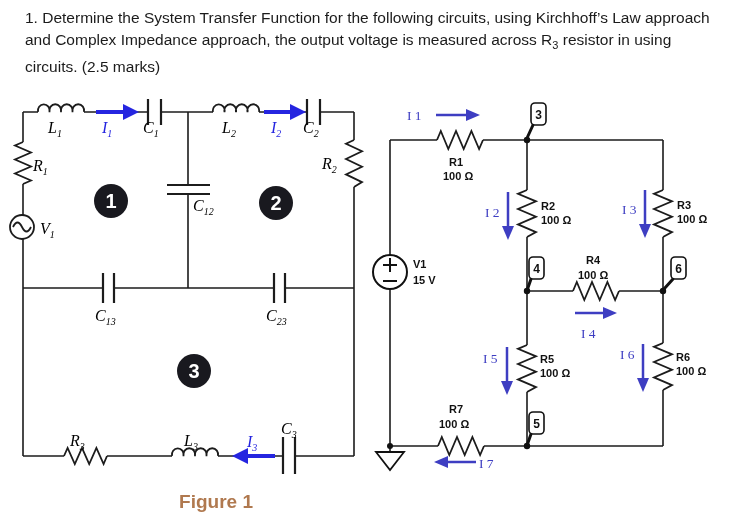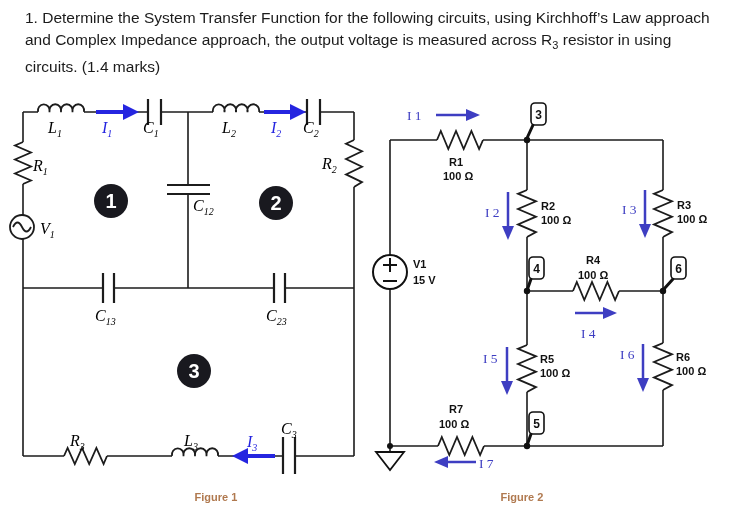--- a/index.html
+++ b/index.html
@@ -4,21 +4,21 @@
 <style>
   html,body{margin:0;padding:0;background:#fff;}
   .page{position:relative;width:751px;height:520px;background:#ffffff;overflow:hidden;
         font-family:"Liberation Sans",sans-serif;}
   .header{position:absolute;left:25px;top:7px;width:712px;font-size:15.5px;line-height:22px;
           color:#1b1b1b;}
   .header sub{font-size:11px;}
   svg{position:absolute;}
   #fig1svg{left:0;top:90px;}
   #fig2svg{left:370px;top:90px;}
-  .caption{position:absolute;top:491px;font-weight:bold;font-size:11px;color:#b0794f;
+  .caption{position:absolute;top:491px;font-weight:bold;font-size:19px;color:#b0794f;
            text-align:center;width:132px;}
   #cap1{left:150px;}
   #cap2{left:456px;}
   .wire{stroke:#1c1c1c;stroke-width:1.6;fill:none;}
   .comp{stroke:#1c1c1c;stroke-width:1.8;fill:none;}
   .plate{stroke:#1c1c1c;stroke-width:2.2;fill:none;}
   .dot{fill:#111;}
   .nodebox{fill:#fff;stroke:#111;stroke-width:1.6;}
   .tick{stroke:#111;stroke-width:3;stroke-linecap:round;fill:none;}
   .f1lbl{font-family:"Liberation Serif",serif;font-style:italic;font-size:16px;}
@@ -31,21 +31,21 @@
   .ar2{stroke-width:2.5;}
 </style>
 </head>
 <body>
 
 <div class="page">
 
   <div class="header">
     <div><span>1. Determine the System Transfer Function for the following circuits, using Kirchhoff’s Law approach</span></div>
     <div><span>and Complex Impedance approach, the output voltage is measured across R</span><sub>3</sub><span> resistor in using</span></div>
-    <div><span>circuits. (1.4 marks)</span></div>
+    <div><span>circuits. (2.5 marks)</span></div>
   </div>
 
   <svg id="fig1svg" width="370" height="420" viewBox="0 90 370 420">
 
     <path class="wire" d="M23 112 H38 M84 112 H148 M162 112 H213 M259 112 H307 M320 112 H354"></path>
     <path class="wire" d="M23 112 V142 M23 184 V215 M23 239 V456"></path>
     <path class="wire" d="M354 112 V140 M354 187 V456"></path>
     <path class="wire" d="M23 288 H103 M114 288 H274 M285 288 H354"></path>
     <path class="wire" d="M188 112 V185 M188 194 V288"></path>
     <path class="wire" d="M23 456 H64 M107 456 H172 M218 456 H283 M295 456 H354"></path>
@@ -219,15 +219,14 @@
     <text class="f2r" x="676" y="361">R6</text>
     <text class="f2r" x="676" y="375">100 Ω</text>
     <text class="f2r" x="449" y="413">R7</text>
     <text class="f2r" x="439" y="428">100 Ω</text>
 
     <text class="f2r" x="413" y="268">V1</text>
     <text class="f2r" x="413" y="284">15 V</text>
   </svg>
 
   <div class="caption" id="cap1">Figure 1</div>
-  <div class="caption" id="cap2">Figure 2</div>
 
 </div>
 
 </body></html>

